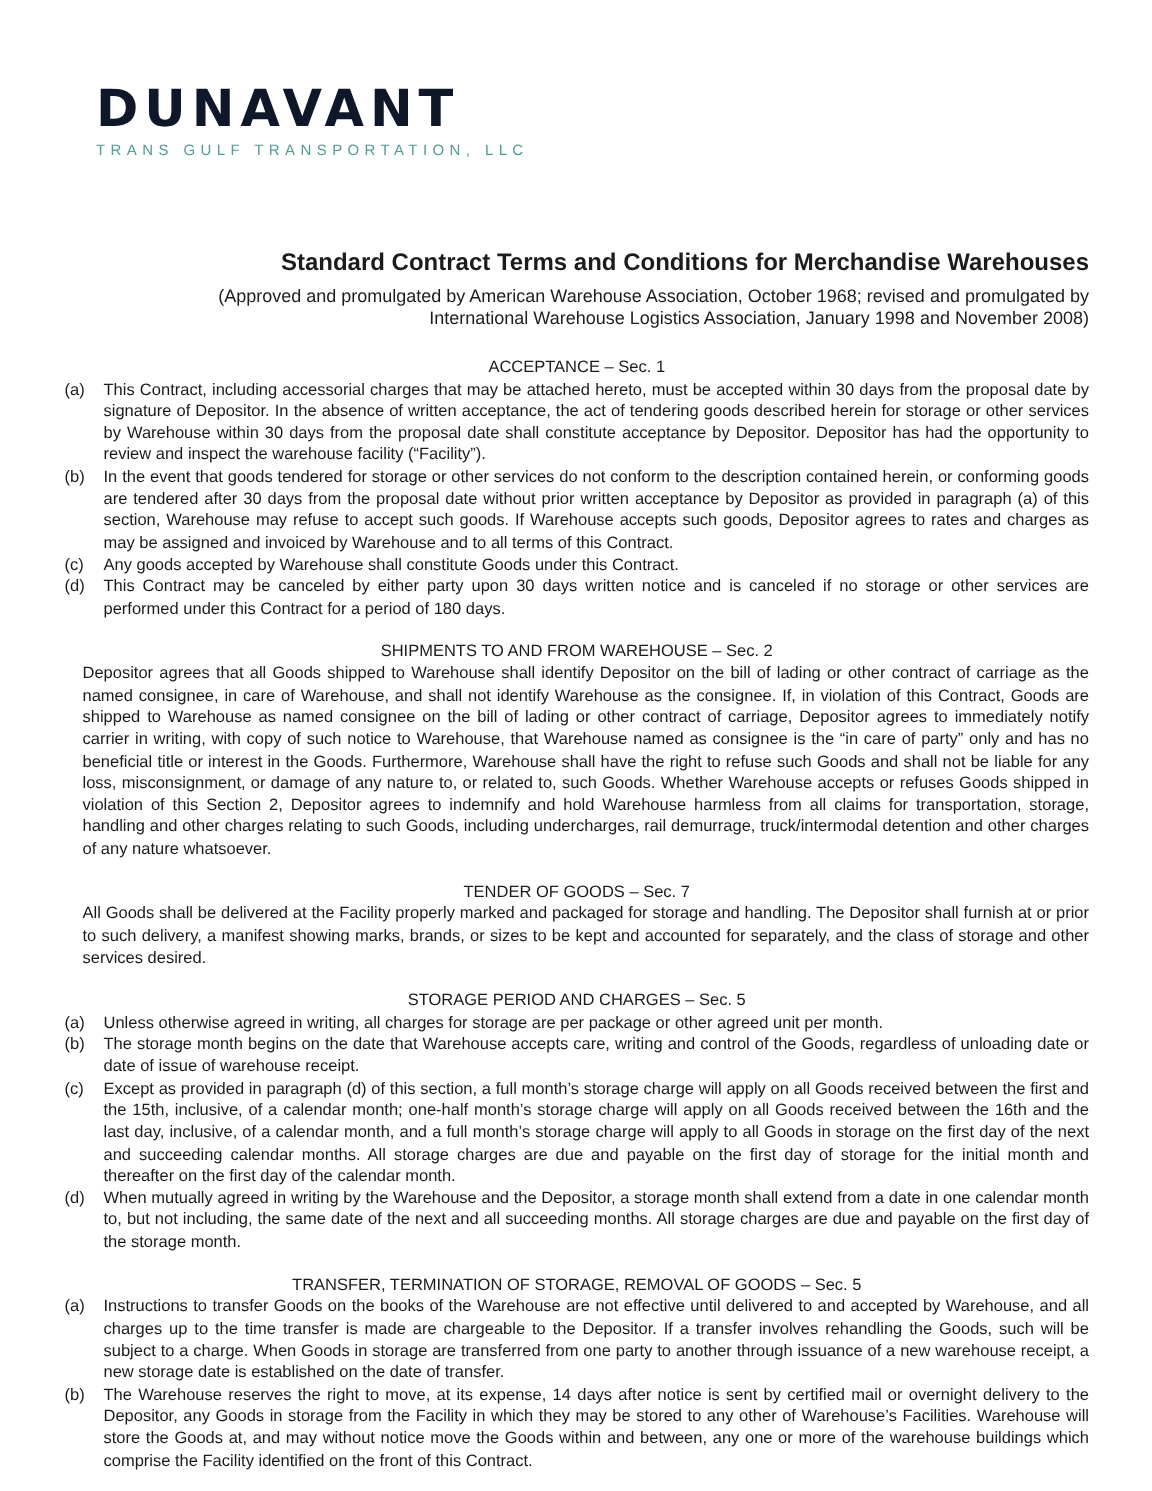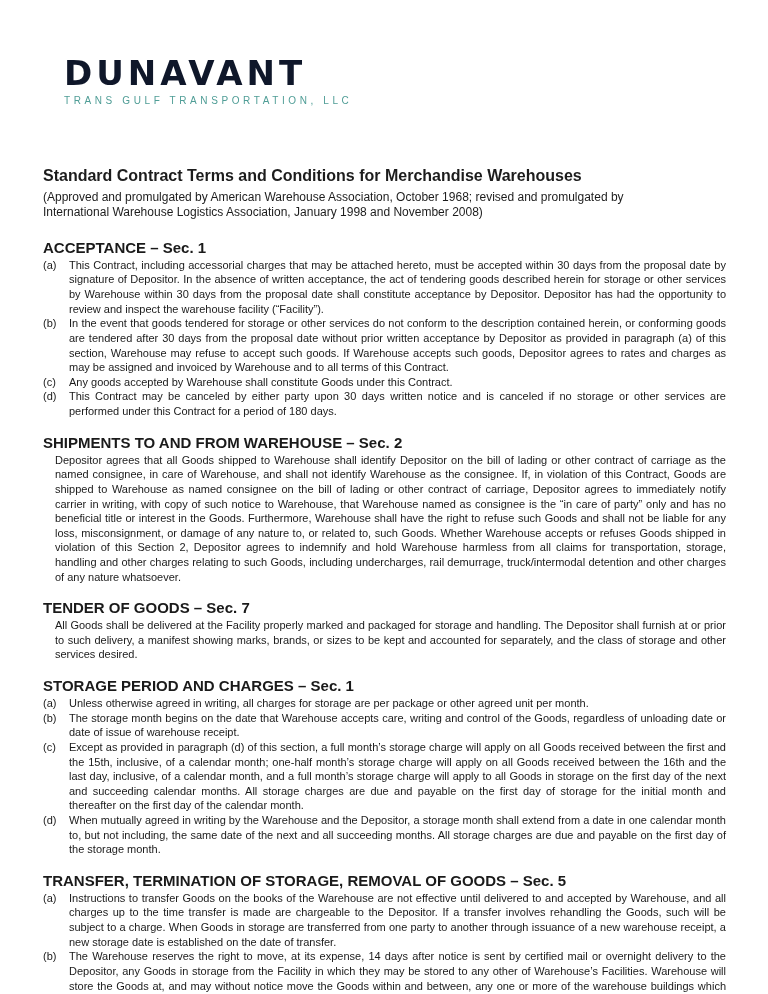--- a/index.html
+++ b/index.html
@@ -30,42 +30,43 @@
   }
   .tagline {
     font-family: "Liberation Sans", sans-serif;
     font-size: 10px;
     letter-spacing: 3.6px;
     color: #4f9d96;
     margin-top: 3px;
   }
 
   
-  .title-block { text-align: left; margin-bottom: 17px; }
+  .title-block { text-align: right; margin-bottom: 17px; }
   .doc-title {
     font-size: 16px;
     font-weight: bold;
     color: #1c1c1c;
     margin-bottom: 4px;
     line-height: 1.25;
   }
   .doc-subtitle {
     font-size: 12px;
     color: #1c1c1c;
     line-height: 1.3;
   }
 
   
   .section { margin-top: 14px; }
   .section:first-child { margin-top: 0; }
   .section-heading {
-    font-size: 15px;
-    font-weight: bold;
+    font-size: 11px;
+    font-weight: normal;
     line-height: 1.33;
     color: #1a1a1a;
+    text-align: center;
   }
   .para {
     font-size: 11px;
     line-height: 1.33;
     text-align: justify;
     color: #1a1a1a;
     margin-left: 12px;
   }
   .item {
     display: flex;
@@ -114,21 +115,21 @@
       </section>
       <section class="section">
         <div class="section-heading">SHIPMENTS TO AND FROM WAREHOUSE – Sec. 2</div>
         <p class="para">Depositor agrees that all Goods shipped to Warehouse shall identify Depositor on the bill of lading or other contract of carriage as the named consignee, in care of Warehouse, and shall not identify Warehouse as the consignee. If, in violation of this Contract, Goods are shipped to Warehouse as named consignee on the bill of lading or other contract of carriage, Depositor agrees to immediately notify carrier in writing, with copy of such notice to Warehouse, that Warehouse named as consignee is the “in care of party” only and has no beneficial title or interest in the Goods. Furthermore, Warehouse shall have the right to refuse such Goods and shall not be liable for any loss, misconsignment, or damage of any nature to, or related to, such Goods.  Whether Warehouse accepts or refuses Goods shipped in violation of this Section 2, Depositor agrees to indemnify and hold Warehouse harmless from all claims for transportation, storage, handling and other charges relating to such Goods, including undercharges, rail demurrage, truck/intermodal detention and other charges of any nature whatsoever.</p>
       </section>
       <section class="section">
         <div class="section-heading">TENDER OF GOODS – Sec. 7</div>
         <p class="para">All Goods shall be delivered at the Facility properly marked and packaged for storage and handling.  The Depositor shall furnish at or prior to such delivery, a manifest showing marks, brands, or sizes to be kept and accounted for separately, and the class of storage and other services desired.</p>
       </section>
       <section class="section">
-        <div class="section-heading">STORAGE PERIOD AND CHARGES – Sec. 1</div>
+        <div class="section-heading">STORAGE PERIOD AND CHARGES – Sec. 5</div>
         <div class="item">
           <span class="item-label">(a)</span>
           <div class="item-text">Unless otherwise agreed in writing, all charges for storage are per package or other agreed unit per month.</div>
         </div>
         <div class="item">
           <span class="item-label">(b)</span>
           <div class="item-text">The storage month begins on the date that Warehouse accepts care, writing and control of the Goods, regardless of unloading date or date of issue of warehouse receipt.</div>
         </div>
         <div class="item">
           <span class="item-label">(c)</span>

